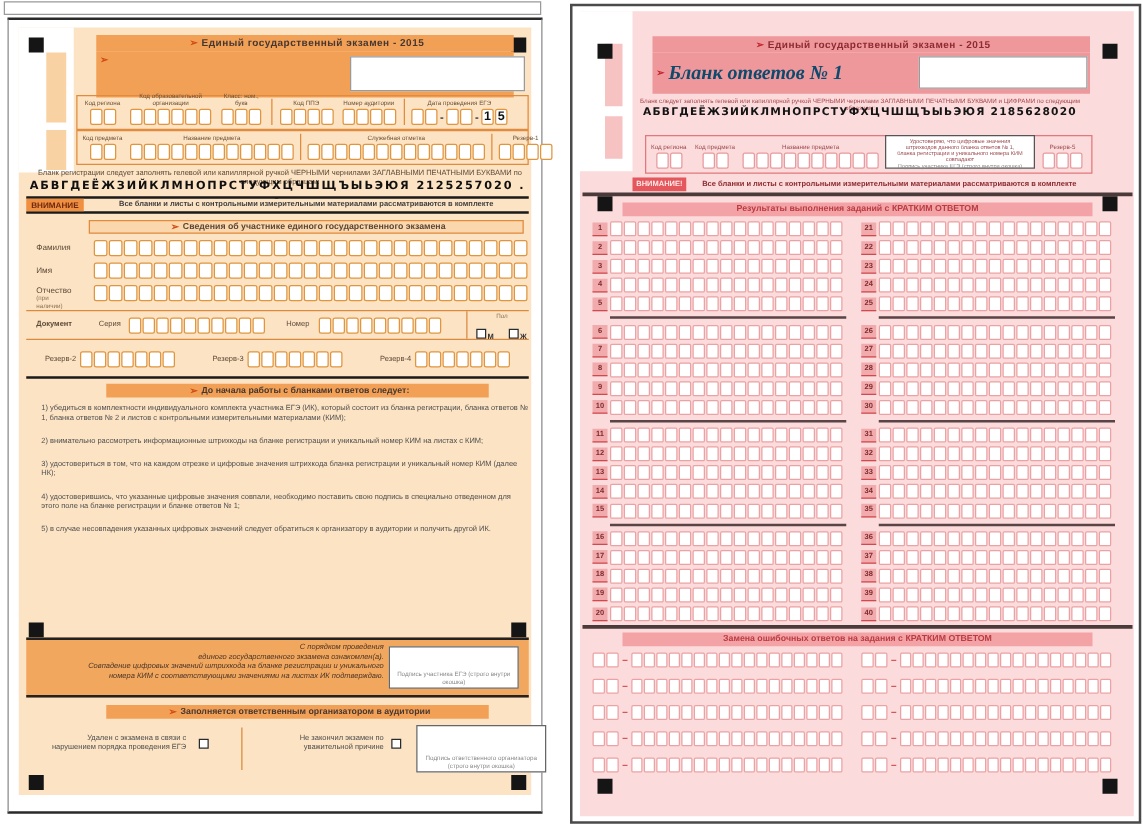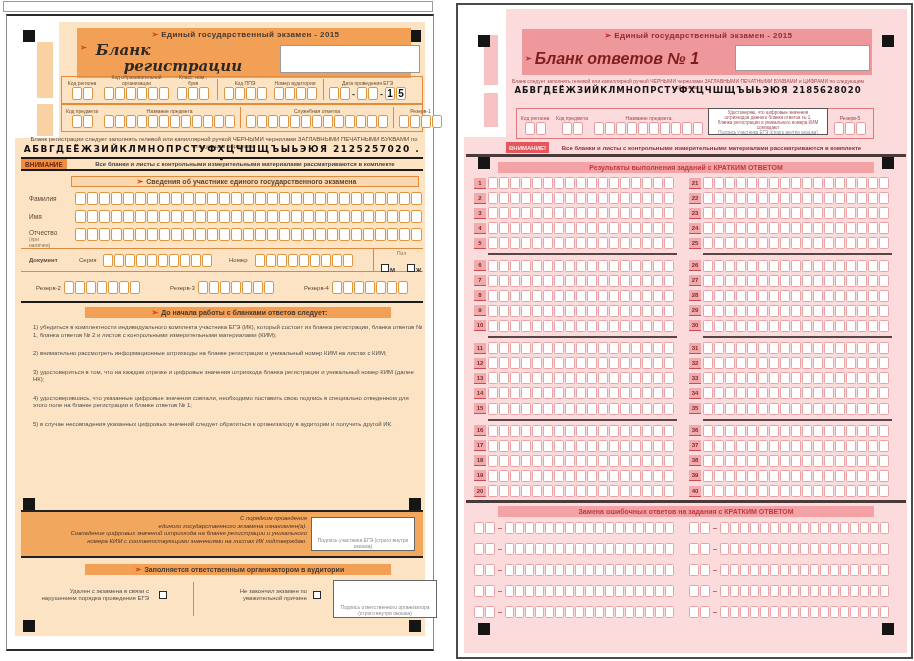--- a/index.html
+++ b/index.html
@@ -66,21 +66,21 @@
   .org-label { font-size:6px; line-height:7px; color:#4f4f4f; text-align:right; }
 
   
   #right-page { left:456px; top:3px; width:457px; height:656px; background:#fff; border:2px solid #4a4a4a; }
   .rf-bg { left:6px; top:4px; width:443px; height:644px; background:#fbdbdb; }
   .rf-white { left:6px; top:4px; width:42px; height:128px; background:#fff; }
   .rf-strip { background:#f7c2c2; }
 
   .rband { background:#ef989c; color:#8d2b31; font-weight:bold; display:flex; align-items:center; }
   .rarrow { color:#c2232b; font-weight:bold; margin:0 3px; font-size:8px; }
-  .rtitle { font-family:Liberation Sans, sans-serif; font-style:italic; font-weight:bold; color:#7f1d1d; }
+  .rtitle { font-family:Liberation Serif, serif; font-style:italic; font-weight:bold; color:#0c4a6e; }
 
   .rf .cell { border-color:#e79b9e; }
   .rf .flabel { color:#9c4b50; }
   .rf .fieldblock { border-color:#e0787d; }
 
   .r-instr { font-size:5px; line-height:6px; color:#a8474c; text-align:center; }
   .r-alpha { font-weight:bold; color:#141414; text-align:center; font-family:"DejaVu Sans", sans-serif; }
 
   .rattn { display:flex; align-items:stretch; }
   .rattn-badge { background:#e4575c; color:#ffe8e8; font-weight:bold; font-size:6px; display:flex; align-items:center; padding:0 3px; }
@@ -127,24 +127,20 @@
     <div class="sq" style="left:402px;top:482px;"></div>
     <div class="sq" style="left:16px;top:604px;"></div>
     <div class="sq" style="left:402px;top:604px;"></div>
 
     <div class="abs band band-center" style="left:70px;top:12px;width:334px;height:13px;">
       <span class="arrow">➢</span>
       <span class="hdr-text">Единый государственный экзамен - 2015</span>
     </div>
     <div class="abs band" style="left:70px;top:25px;width:334px;height:37px;">
       <span class="arrow" style="align-self:flex-start;margin-top:2px;">➢</span>
-      <span style="position:relative;display:block;height:100%;width:160px;">
-        <span class="script-title abs" style="left:6px;top:0px;font-size:15px;">Бланк</span>
-        <span class="script-title abs" style="left:34px;top:16px;font-size:15px;">регистрации</span>
-      </span>
     </div>
     <div class="abs codebox" style="left:273px;top:29px;width:140px;height:28px;"></div>
 
     <div class="abs fieldblock" style="left:54px;top:60px;width:362px;height:28px;">
       <div class="fgroup">
         <div class="flabel" style="width:34px;">Код региона</div>
         <div class="cellrow">
             <span class="cell"></span>
             <span class="cell"></span>
           </div>

